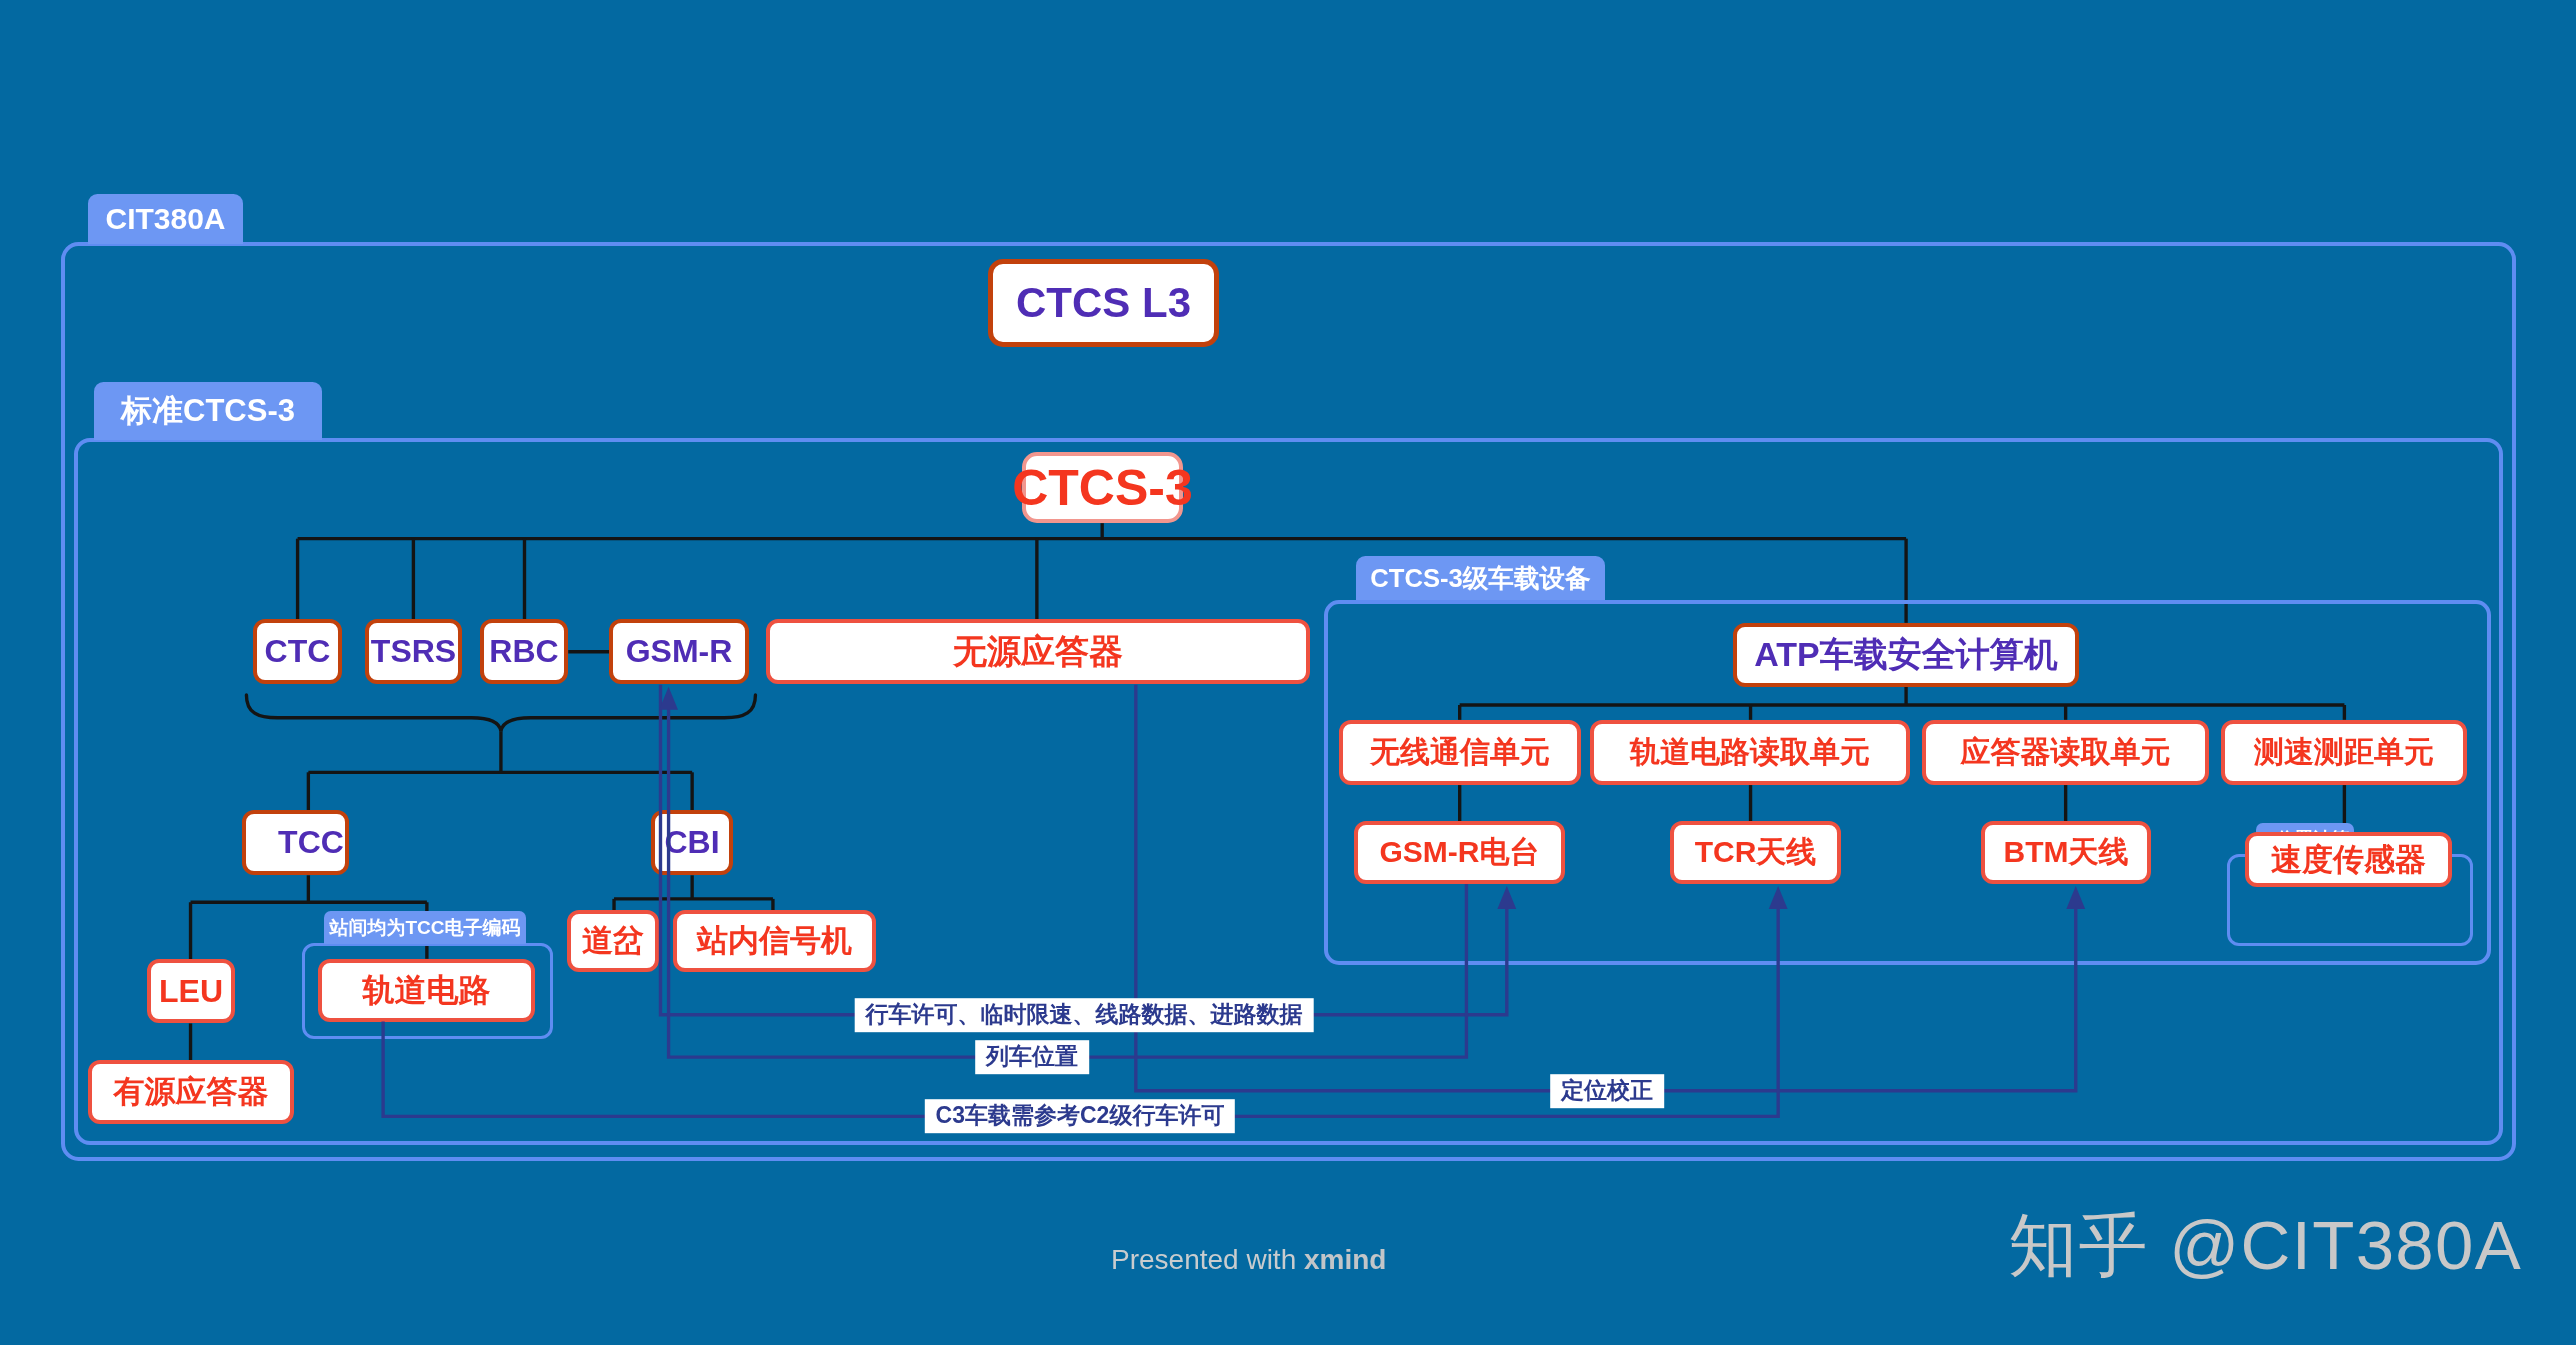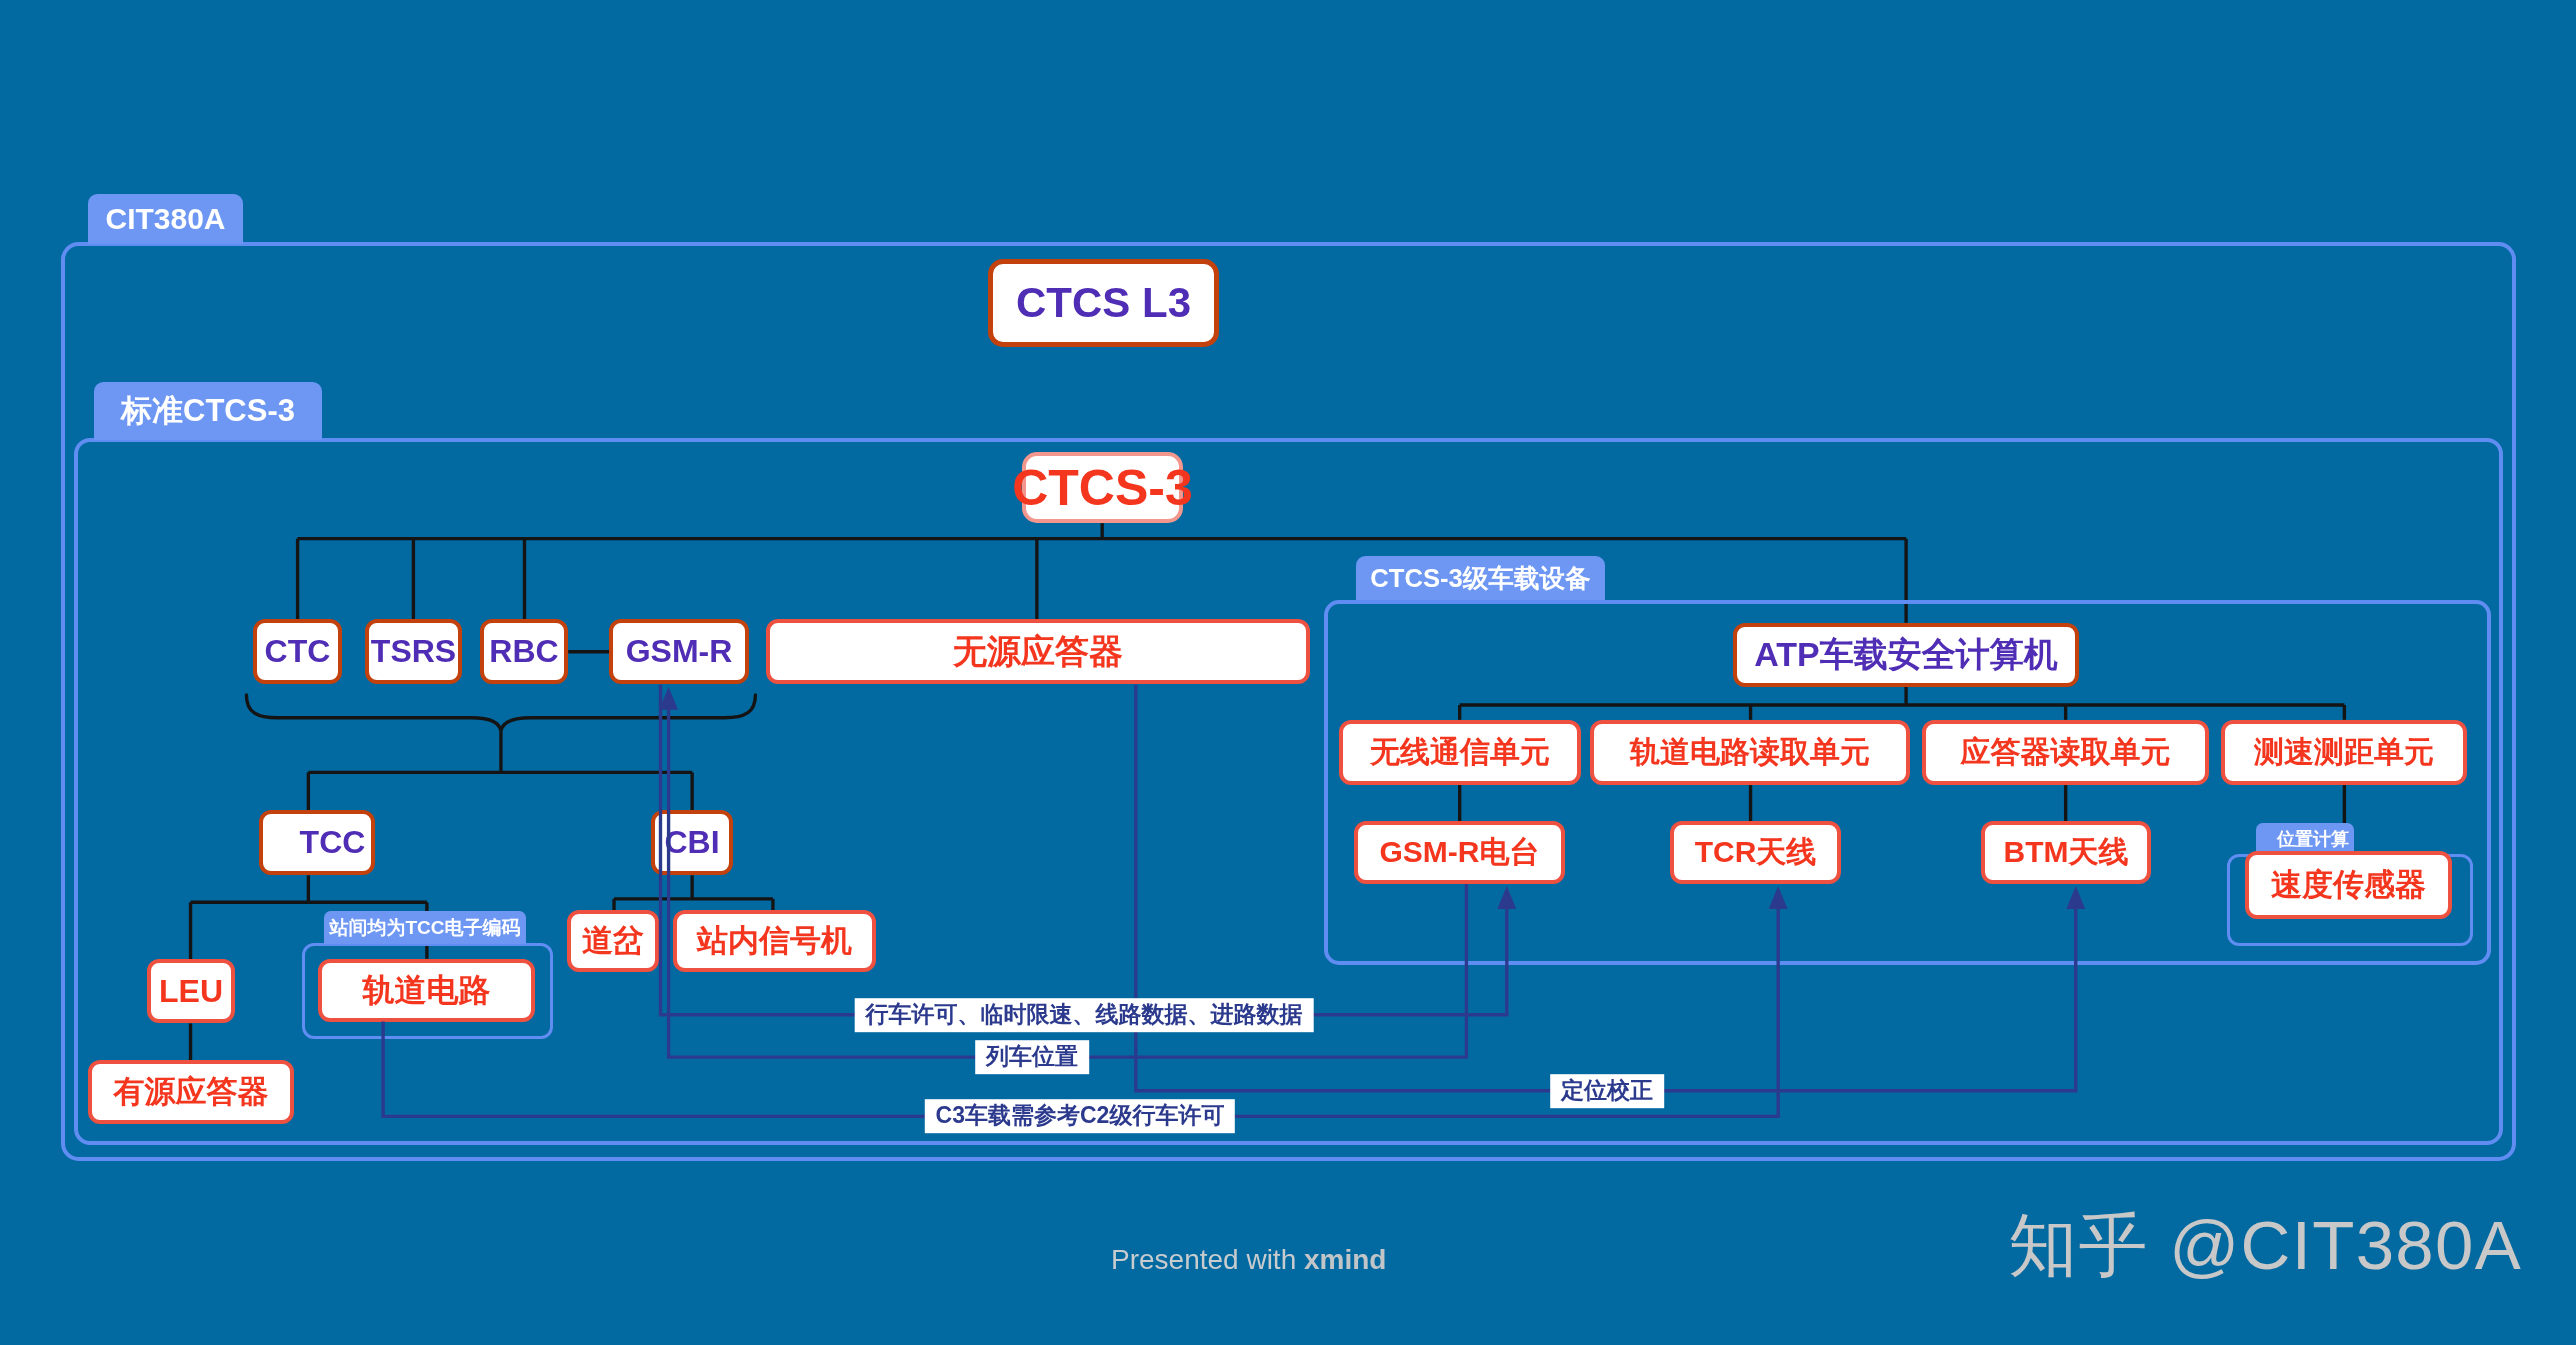--- a/index.html
+++ b/index.html
@@ -85,23 +85,23 @@
   <div class="box red" style="left:1590px;top:720px;width:320px;height:65px;font-size:30px;">轨道电路读取单元</div>
   <div class="box red" style="left:1922px;top:720px;width:287px;height:65px;font-size:30px;">应答器读取单元</div>
   <div class="box red" style="left:2221px;top:720px;width:246px;height:65px;font-size:30px;">测速测距单元</div>
 
   <div class="box red" style="left:1354px;top:821px;width:211px;height:63px;font-size:30px;">GSM-R电台</div>
   <div class="box red" style="left:1670px;top:821px;width:171px;height:63px;font-size:30px;">TCR天线</div>
   <div class="box red" style="left:1981px;top:821px;width:170px;height:63px;font-size:30px;">BTM天线</div>
 
   <div class="badge" style="left:2256px;top:823px;width:98px;height:32px;font-size:18px;border-radius:6.7px 6.7px 0 0;padding-left:16px;">位置计算</div>
   <div class="container" style="left:2227px;top:854px;width:246px;height:92px;border-width:3.4px;border-radius:12px;"></div>
-  <div class="box red" style="left:2245px;top:851px;width:207px;height:68px;font-size:31px;font-family:Liberation Serif, serif;">速度传感器</div>
+  <div class="box red" style="left:2245px;top:832px;width:207px;height:55px;font-size:31px;font-family:Liberation Serif, serif;">速度传感器</div>
 
-  <div class="box purple" style="left:259px;top:810px;width:116px;height:65px;font-size:32px;padding-left:31px;">TCC</div>
+  <div class="box purple" style="left:242px;top:810px;width:107px;height:65px;font-size:32px;padding-left:31px;">TCC</div>
   <div class="box purple" style="left:651px;top:810px;width:82px;height:65px;font-size:32px;">CBI</div>
 
   <div class="box red" style="left:567px;top:910px;width:92px;height:62px;font-size:31px;">道岔</div>
   <div class="box red" style="left:673px;top:910px;width:203px;height:62px;font-size:31px;">站内信号机</div>
 
   <div class="badge" style="left:324px;top:911px;width:202px;height:33px;font-size:19px;border-radius:6.7px 6.7px 0 0;">站间均为TCC电子编码</div>
   <div class="container" style="left:302px;top:943px;width:251px;height:96px;border-width:3.4px;border-radius:12px;"></div>
   <div class="box red" style="left:318px;top:959px;width:217px;height:63px;font-size:32px;">轨道电路</div>
 
   <div class="box red" style="left:147px;top:959px;width:88px;height:64px;font-size:32px;">LEU</div>

